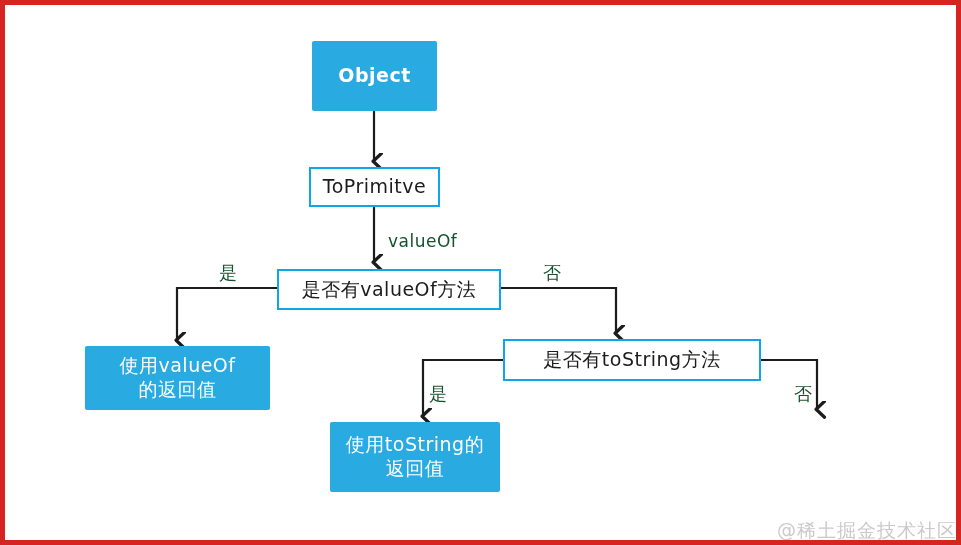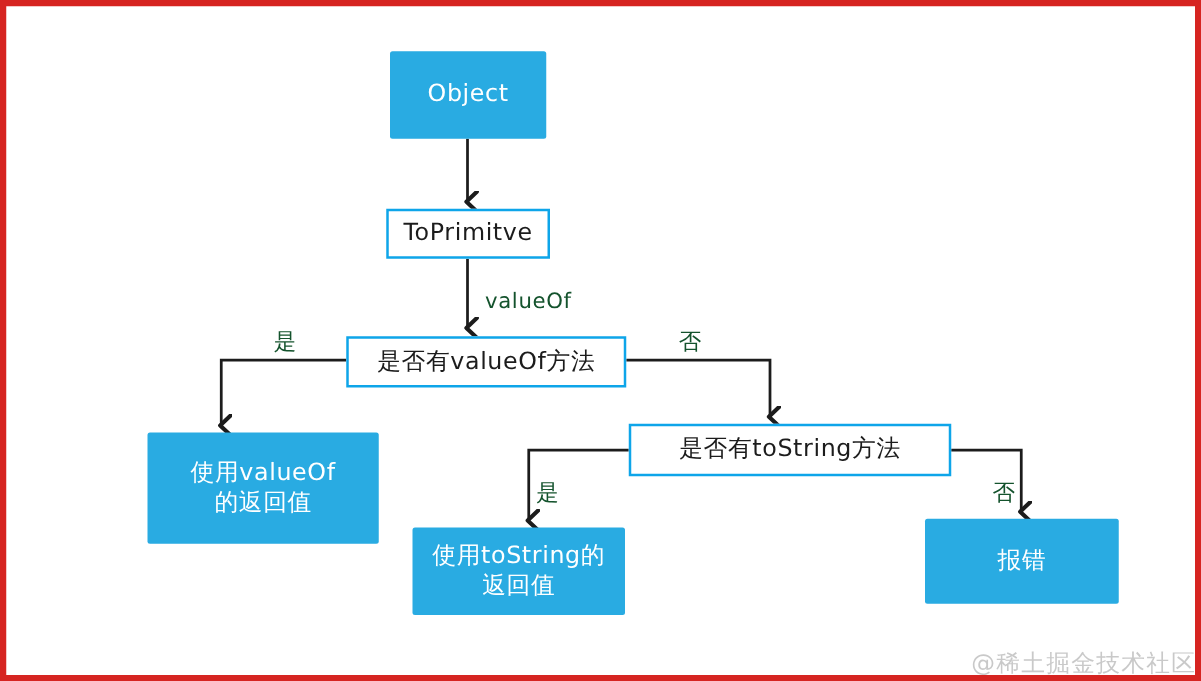--- a/index.html
+++ b/index.html
@@ -104,49 +104,46 @@
       <path d="M271,283 L172,283 L172,334" marker-end="url(#arrowhead)"></path>
 
       <path d="M497,283 L611,283 L611,327" marker-end="url(#arrowhead)"></path>
 
       <path d="M497,355 L418,355 L418,410" marker-end="url(#arrowhead)"></path>
 
       <path d="M725,355 L812,355 L812,403" marker-end="url(#arrowhead)"></path>
     </g>
   </svg>
 
-  <div class="node node-blue" style="left:307px; top:36px; width:125px; height:70px;">
+  <div class="node node-blue" style="left:307px; top:36px; width:125px; height:70px;font-weight:bold;">
     <span class="node-line">Object</span>
   </div>
 
   <div class="node node-box" style="left:304px; top:162px; width:131px; height:40px;">
     <span class="node-line">ToPrimitve</span>
   </div>
 
   <div class="node node-box" style="left:272px; top:264px; width:224px; height:41px;">
     <span class="node-line">是否有valueOf方法</span>
   </div>
 
-  <div class="node node-blue" style="left:80px; top:341px; width:185px; height:89px;margin-left:33px;">
+  <div class="node node-blue" style="left:80px; top:341px; width:185px; height:64px;">
     <span class="node-line">使用valueOf</span>
     <span class="node-line">的返回值</span>
   </div>
 
   <div class="node node-box" style="left:498px; top:334px; width:258px; height:42px;">
     <span class="node-line">是否有toString方法</span>
   </div>
 
   <div class="node node-blue" style="left:325px; top:417px; width:170px; height:70px;">
     <span class="node-line">使用toString的</span>
     <span class="node-line">返回值</span>
   </div>
 
-  <div class="node node-blue" style="left:735px; top:410px; width:155px; height:68px;">
-    <span class="node-line">报错</span>
-  </div>
 
   <div class="edge-label" style="left:383px; top:226px;">valueOf</div>
 
   <div class="edge-label cn" style="left:214px; top:256px;">是</div>
 
   <div class="edge-label cn" style="left:538px; top:256px;">否</div>
 
   <div class="edge-label cn" style="left:424px; top:377px;">是</div>
 
   <div class="edge-label cn" style="left:789px; top:377px;">否</div>

